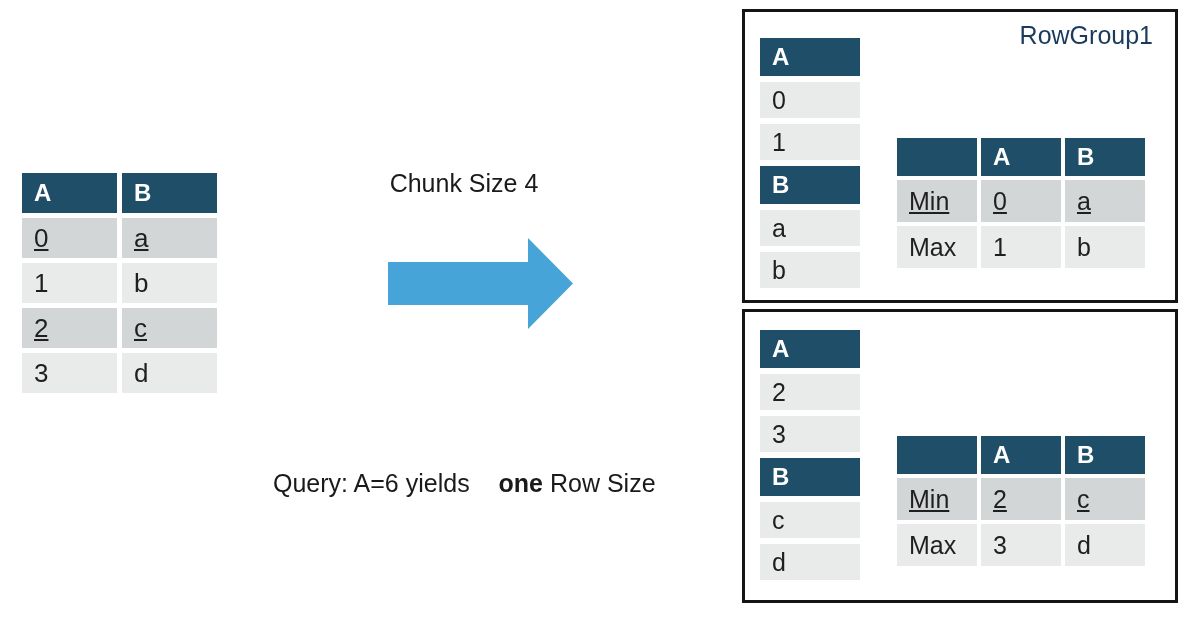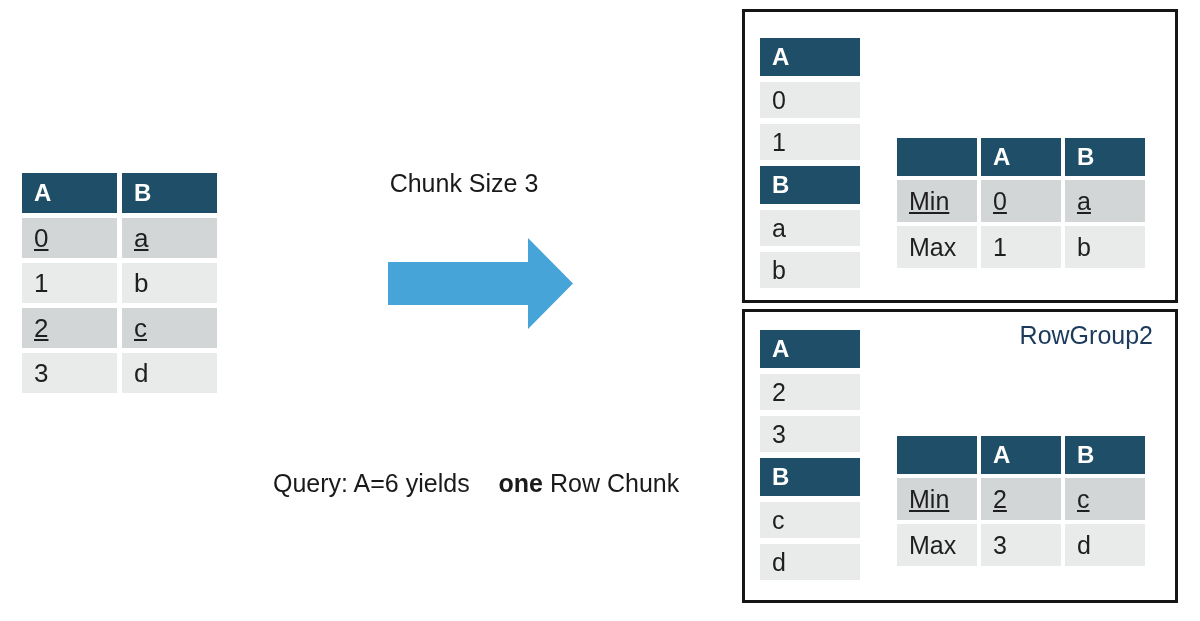--- a/index.html
+++ b/index.html
@@ -63,29 +63,30 @@
     <div class="cell dark">0</div>
     <div class="cell dark">a</div>
     <div class="cell light">1</div>
     <div class="cell light">b</div>
     <div class="cell dark">2</div>
     <div class="cell dark">c</div>
     <div class="cell light">3</div>
     <div class="cell light">d</div>
   </div>
 
-  <div class="chunk-label">Chunk Size 3</div>
+  <div class="chunk-label">Chunk Size 4</div>
 
   <svg class="arrow" width="185" height="91" viewBox="0 0 185 91">
     <polygon points="0,24 140,24 140,0 185,45.5 140,91 140,67 0,67" style="fill:var(--arrow-blue,#47a4d9)"></polygon>
   </svg>
 
-  <div class="query"><span>Query: A=6 yields </span><b>one</b><span> Row Chunk</span></div>
+  <div class="query"><span>Query: A=6 yields </span><b>one</b><span> Row Size</span></div>
 
   <div class="rg-box rg1">
+    <div class="rg-title">RowGroup1</div>
 
     <div class="chunk-col">
       <div class="cell hdr">A</div>
       <div class="cell light">0</div>
       <div class="cell light">1</div>
       <div class="cell hdr">B</div>
       <div class="cell light">a</div>
       <div class="cell light">b</div>
     </div>
 
@@ -96,21 +97,20 @@
       <div class="cell dark">Min</div>
       <div class="cell dark">0</div>
       <div class="cell dark">a</div>
       <div class="cell light">Max</div>
       <div class="cell light">1</div>
       <div class="cell light">b</div>
     </div>
   </div>
 
   <div class="rg-box rg2">
-    <div class="rg-title">RowGroup2</div>
 
     <div class="chunk-col">
       <div class="cell hdr">A</div>
       <div class="cell light">2</div>
       <div class="cell light">3</div>
       <div class="cell hdr">B</div>
       <div class="cell light">c</div>
       <div class="cell light">d</div>
     </div>
 

